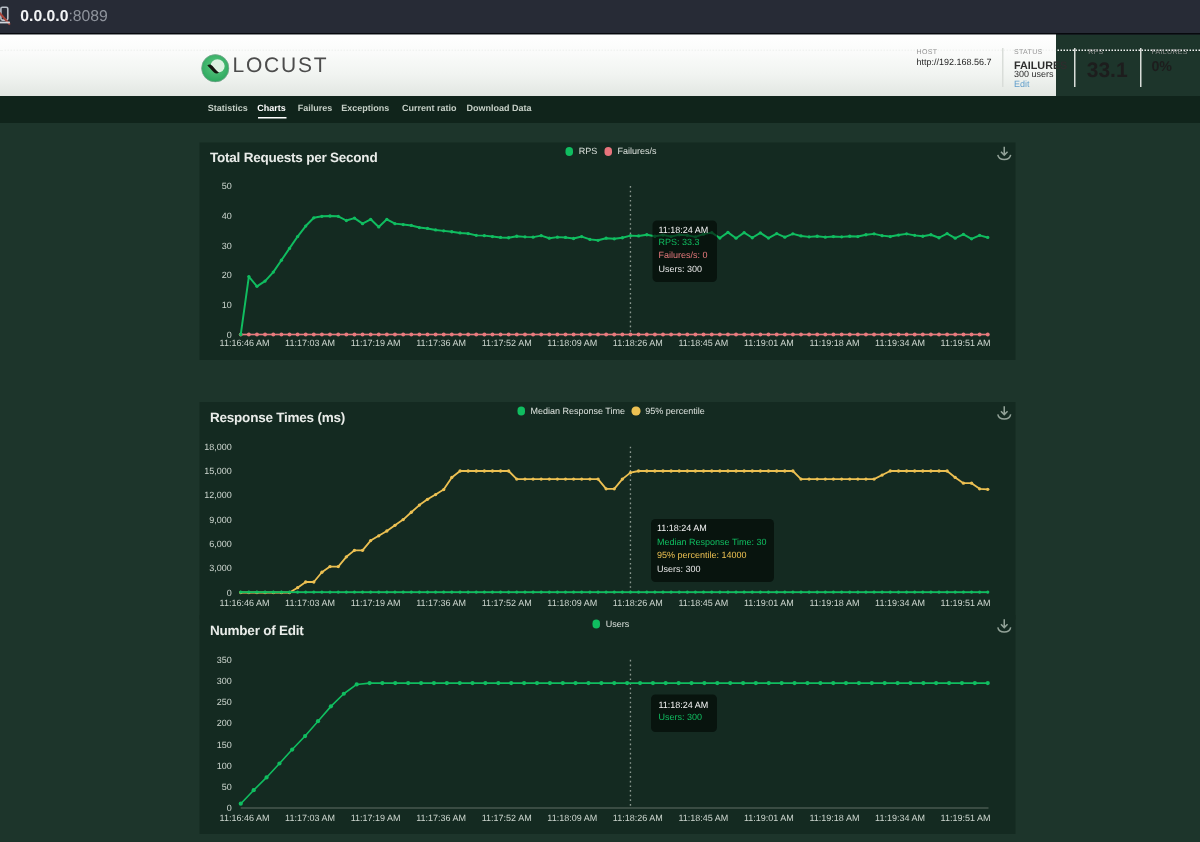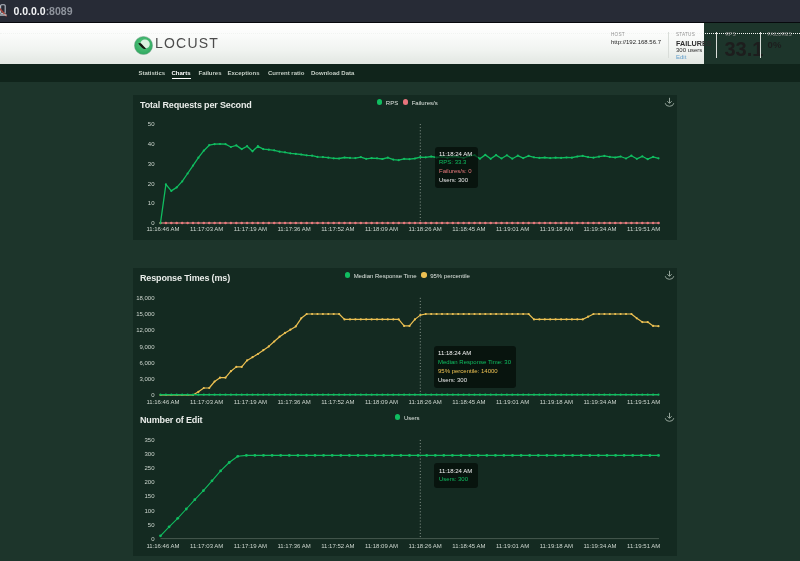--- a/index.html
+++ b/index.html
@@ -1,18 +1,18 @@
 <!DOCTYPE html>
 <html><head><meta charset="utf-8"><style>
 *{margin:0;padding:0;box-sizing:border-box}
 html,body{width:800px;height:561px;overflow:hidden}
 body{position:relative;background:#1d352b;font-family:"Liberation Sans",sans-serif}
 .topbar{position:absolute;left:0;top:0;width:800px;height:23px;background:#272b36;border-bottom:1px solid #07090d}
 .tb-url{position:absolute;left:13.5px;top:5px;font-size:10.5px;font-weight:bold;color:#f2f3f5}
-.tb-url span{font-weight:bold;color:#8e939c}
+.tb-url span{font-weight:normal;color:#8e939c}
 .header{position:absolute;left:0;top:23px;width:704px;height:41px;background:linear-gradient(#ffffff 0%,#fafbfa 30%,#f1f4f1 65%,#e2e7e2 100%)}
 .hdrdots{position:absolute;left:0;top:10px;width:800px;border-top:1px dotted #f1f3f1}
 .logotext{position:absolute;left:155px;top:12.3px;font-size:14px;color:#4c4c4c;letter-spacing:1.2px}
 .hud-label{position:absolute;font-size:4.7px;letter-spacing:0.2px;color:#939393}
 .hud-sep{position:absolute;top:9px;height:26px;width:1px;background:#d9ddd9}
 .nav{position:absolute;left:0;top:64px;width:800px;height:18px;background:#10241b}
 .tab{position:absolute;top:5.5px;font-size:6px;font-weight:bold;color:#c5cfc6}
 .tab.active{color:#fff;font-weight:bold;border-bottom:1.5px solid #fff;padding-bottom:2.5px}
 .panel{position:absolute;left:133px;width:544px;background:#142a21}
 .ptitle{position:absolute;left:7px;top:4.5px;font-size:9px;font-weight:bold;color:#e9ece9;letter-spacing:-0.15px}
@@ -47,21 +47,21 @@
   <div class="logotext">LOCUST</div>
   <div class="hud-label" style="left:611px;top:9.3px">HOST</div>
   <div style="position:absolute;left:611px;top:15.5px;font-size:6px;color:#1f1f1f">http://192.168.56.7</div>
   <div class="hud-sep" style="left:668px"></div>
   <div class="hud-label" style="left:676px;top:9.3px">STATUS</div>
   <div style="position:absolute;left:676px;top:15.8px;font-size:7.2px;font-weight:bold;color:#2d2d2d">FAILURES</div>
   <div style="position:absolute;left:676px;top:23.5px;font-size:6px;color:#2d2d2d">300 users</div>
   <div style="position:absolute;left:676px;top:30.5px;font-size:6px;color:#64a0cc">Edit</div>
   <div class="hud-sep" style="left:716px"></div>
   <div class="hud-label" style="left:725.5px;top:9.3px">RPS</div>
-  <div style="position:absolute;left:724.5px;top:15.4px;font-size:20px;font-weight:bold;color:#1d1d1d">33.1</div>
+  <div style="position:absolute;left:724.5px;top:15.4px;font-size:14px;font-weight:bold;color:#1d1d1d">33.1</div>
   <div class="hud-sep" style="left:760px"></div>
   <div class="hud-label" style="left:767.6px;top:9.3px">FAILURES</div>
   <div style="position:absolute;left:767.6px;top:16.3px;font-size:9.5px;font-weight:bold;color:#1d1d1d">0%</div>
 </div>
 <div class="nav">
   <div class="tab" style="left:138.5px">Statistics</div>
   <div class="tab active" style="left:171.5px">Charts</div>
   <div class="tab" style="left:198.5px">Failures</div>
   <div class="tab" style="left:227.5px">Exceptions</div>
   <div class="tab" style="left:268px">Current ratio</div>

